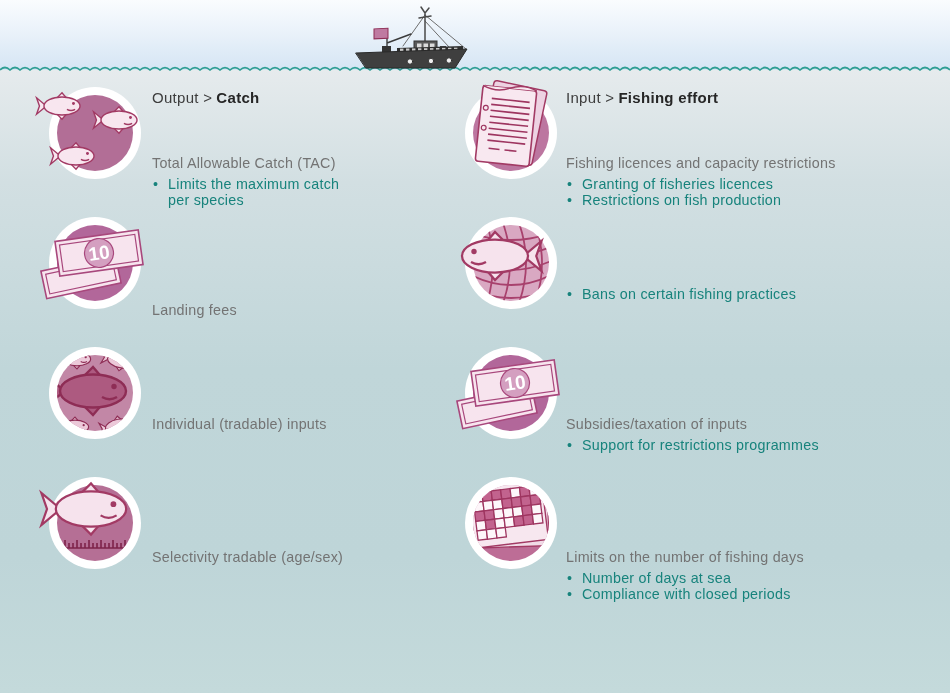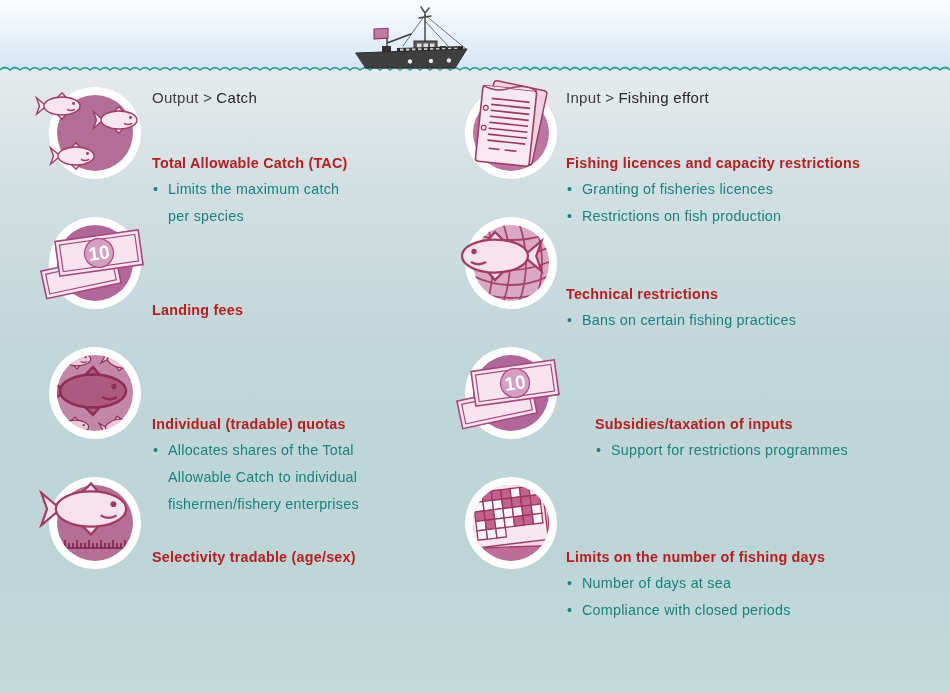--- a/index.html
+++ b/index.html
@@ -9,25 +9,25 @@
     -webkit-font-smoothing:antialiased;
   }
   .sky{position:absolute;left:0;top:0;width:950px;height:70px;
     background:linear-gradient(180deg,#fafcfe 0%,#eaf2fa 45%,#d5e5f4 100%);}
   .water{position:absolute;left:0;top:70px;width:950px;height:623px;
     background:linear-gradient(180deg,#e6ebed 0%,#d2dfe2 18%,#c0d6d9 48%,#bed5d8 78%,#c4dadb 100%);}
   .wave-svg{position:absolute;left:0;top:63px;}
   .boat-svg{position:absolute;left:353px;top:4px;}
   .icon{position:absolute;overflow:visible;}
   .col-header{position:absolute;font-size:15px;color:#3d3d3d;letter-spacing:.3px;white-space:nowrap;}
-  .col-header b{color:#262626;font-weight:400;margin-left:4px;margin-top:44px;}
+  .col-header b{color:#262626;font-weight:700;margin-left:4px;margin-top:44px;}
   .tblock{position:absolute;}
-  .ttl{font-size:14.3px;font-weight:700;color:#b91c1c;letter-spacing:.25px;margin-bottom:5px;white-space:nowrap;}
+  .ttl{font-size:14.3px;font-weight:400;color:#737373;letter-spacing:.25px;margin-bottom:5px;white-space:nowrap;}
   .bl{position:relative;padding-left:16px;font-size:14.3px;color:#17837c;
-      letter-spacing:.25px;line-height:27px;white-space:pre-line;}
+      letter-spacing:.25px;line-height:16px;white-space:pre-line;}
   .bl::before{content:"\2022";position:absolute;left:1px;top:0;color:#17837c;}
 </style>
 </head>
 <body>
 
 <div class="stage">
 
   <div class="sky"></div>
   <div class="water"></div>
 
@@ -241,39 +241,35 @@
 
   <div class="tblock" style="left:152px;top:155px">
     <div class="ttl">Total Allowable Catch (TAC)</div>
     <div class="bl">Limits the maximum catch
 per species</div>
   </div>
   <div class="tblock" style="left:152px;top:302px">
     <div class="ttl">Landing fees</div>
   </div>
   <div class="tblock" style="left:152px;top:416px">
-    <div class="ttl">Individual (tradable) quotas</div>
-    <div class="bl">Allocates shares of the Total
-Allowable Catch to individual
-fishermen/fishery enterprises</div>
+    <div class="ttl">Individual (tradable) inputs</div>
   </div>
   <div class="tblock" style="left:152px;top:549px">
     <div class="ttl">Selectivity tradable (age/sex)</div>
   </div>
 
   <div class="tblock" style="left:566px;top:155px">
     <div class="ttl">Fishing licences and capacity restrictions</div>
     <div class="bl">Granting of fisheries licences</div>
     <div class="bl">Restrictions on fish production</div>
   </div>
   <div class="tblock" style="left:566px;top:286px">
-    <div class="ttl">Technical restrictions</div>
     <div class="bl">Bans on certain fishing practices</div>
   </div>
-  <div class="tblock" style="left:595px;top:416px">
+  <div class="tblock" style="left:566px;top:416px">
     <div class="ttl">Subsidies/taxation of inputs</div>
     <div class="bl">Support for restrictions programmes</div>
   </div>
   <div class="tblock" style="left:566px;top:549px">
     <div class="ttl">Limits on the number of fishing days</div>
     <div class="bl">Number of days at sea</div>
     <div class="bl">Compliance with closed periods</div>
   </div>
 
 </div>

